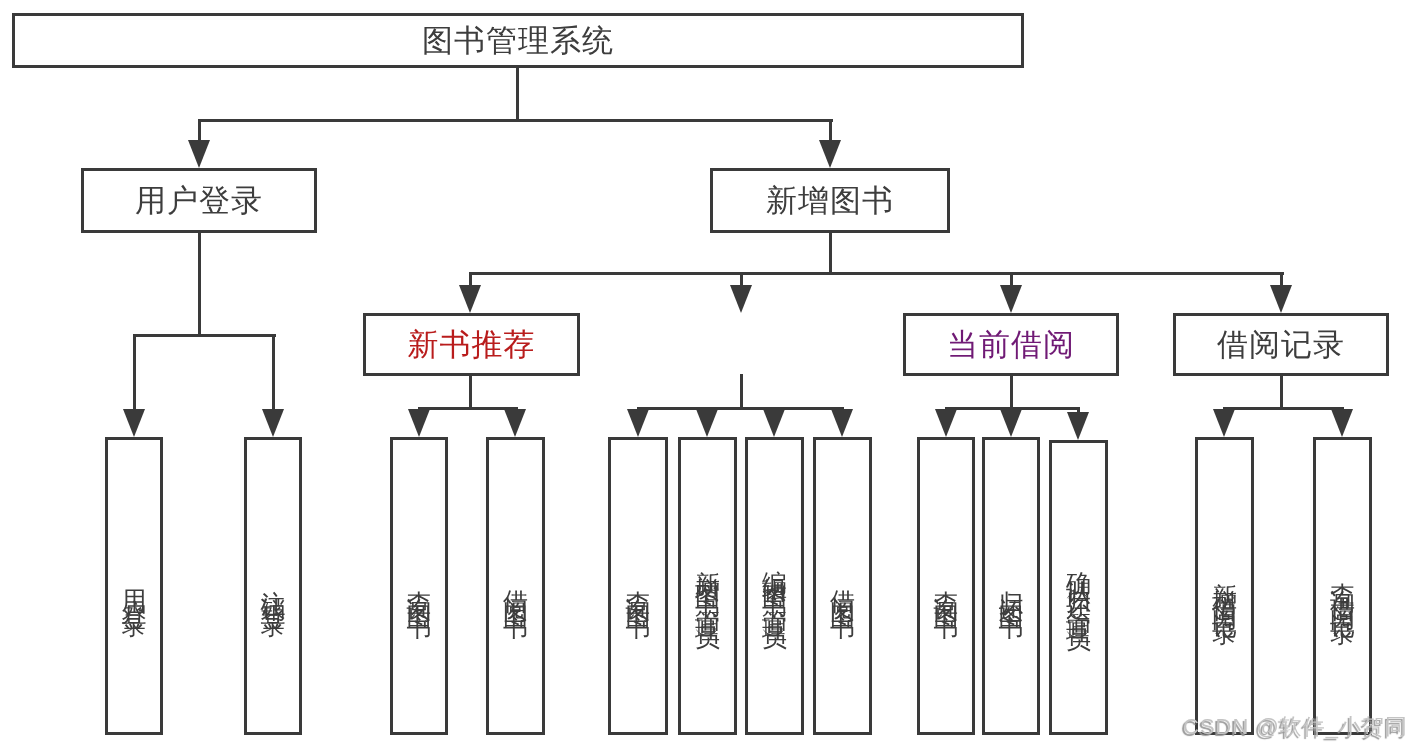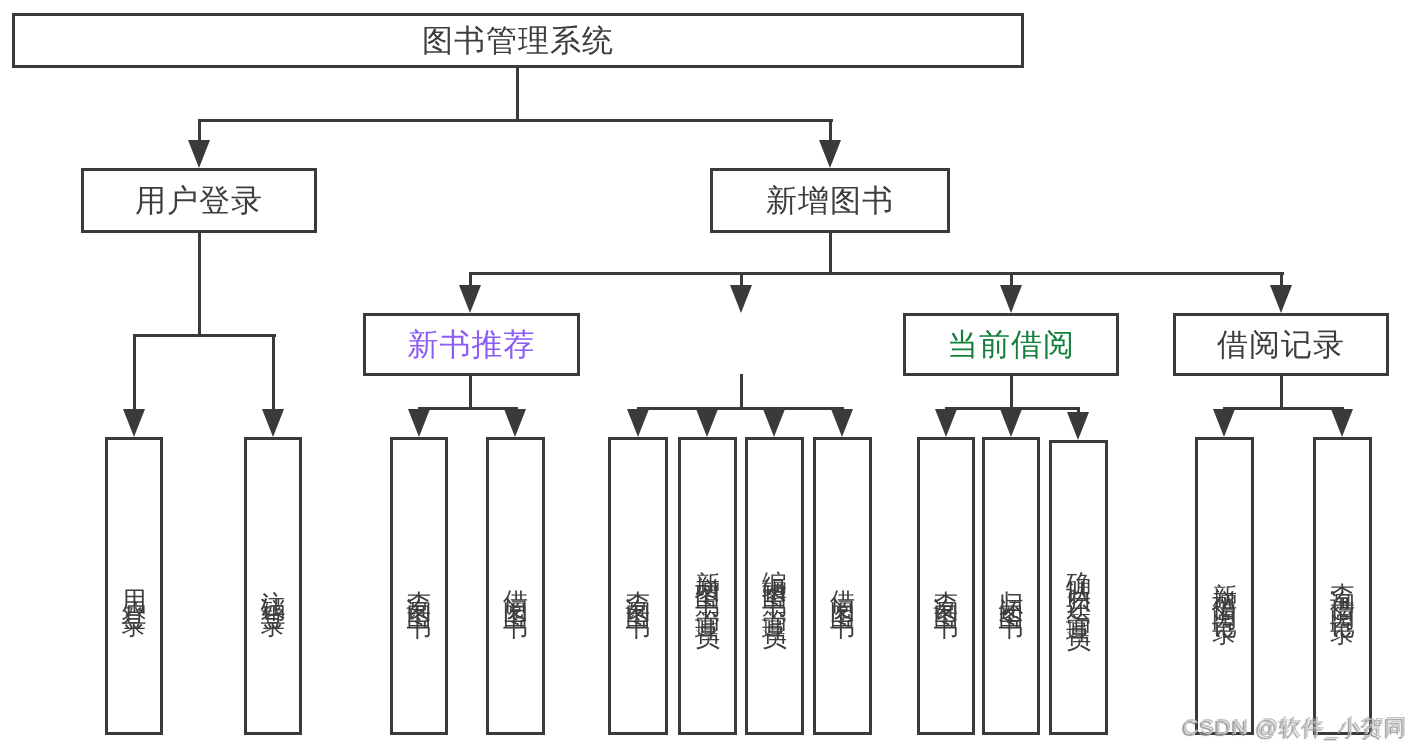--- a/index.html
+++ b/index.html
@@ -93,24 +93,24 @@
   <div class="layer" id="node-layer">
       <div class="node h" style="left: 12px; top: 13px; width: 1012px; height: 55px; border-color: rgb(58, 58, 58); color: rgb(61, 61, 61);">
         <span class="label">图书管理系统</span>
       </div>
       <div class="node h" style="left: 81px; top: 168px; width: 236px; height: 65px; border-color: rgb(58, 58, 58); color: rgb(61, 61, 61);">
         <span class="label">用户登录</span>
       </div>
       <div class="node h" style="left: 710px; top: 168px; width: 240px; height: 65px; border-color: rgb(58, 58, 58); color: rgb(61, 61, 61);">
         <span class="label">新增图书</span>
       </div>
-      <div class="node h" style="left: 363px; top: 313px; width: 217px; height: 63px; border-color: rgb(58, 58, 58); color: #8b5cf6;">
+      <div class="node h" style="left: 363px; top: 313px; width: 217px; height: 63px; border-color: rgb(58, 58, 58); color: #b91c1c;">
         <span class="label">新书推荐</span>
       </div>
-      <div class="node h" style="left: 903px; top: 313px; width: 216px; height: 63px; border-color: rgb(58, 58, 58); color: #15803d;">
+      <div class="node h" style="left: 903px; top: 313px; width: 216px; height: 63px; border-color: rgb(58, 58, 58); color: #701a75;">
         <span class="label">当前借阅</span>
       </div>
       <div class="node h" style="left: 1173px; top: 313px; width: 216px; height: 63px; border-color: rgb(58, 58, 58); color: rgb(61, 61, 61);">
         <span class="label">借阅记录</span>
       </div>
       <div class="node v" style="left: 105px; top: 437px; width: 58px; height: 298px; border-color: rgb(58, 58, 58); color: rgb(61, 61, 61);">
         <span class="label">用户登录</span>
       </div>
       <div class="node v" style="left: 244px; top: 437px; width: 58px; height: 298px; border-color: rgb(58, 58, 58); color: rgb(61, 61, 61);">
         <span class="label">注销登录</span>

